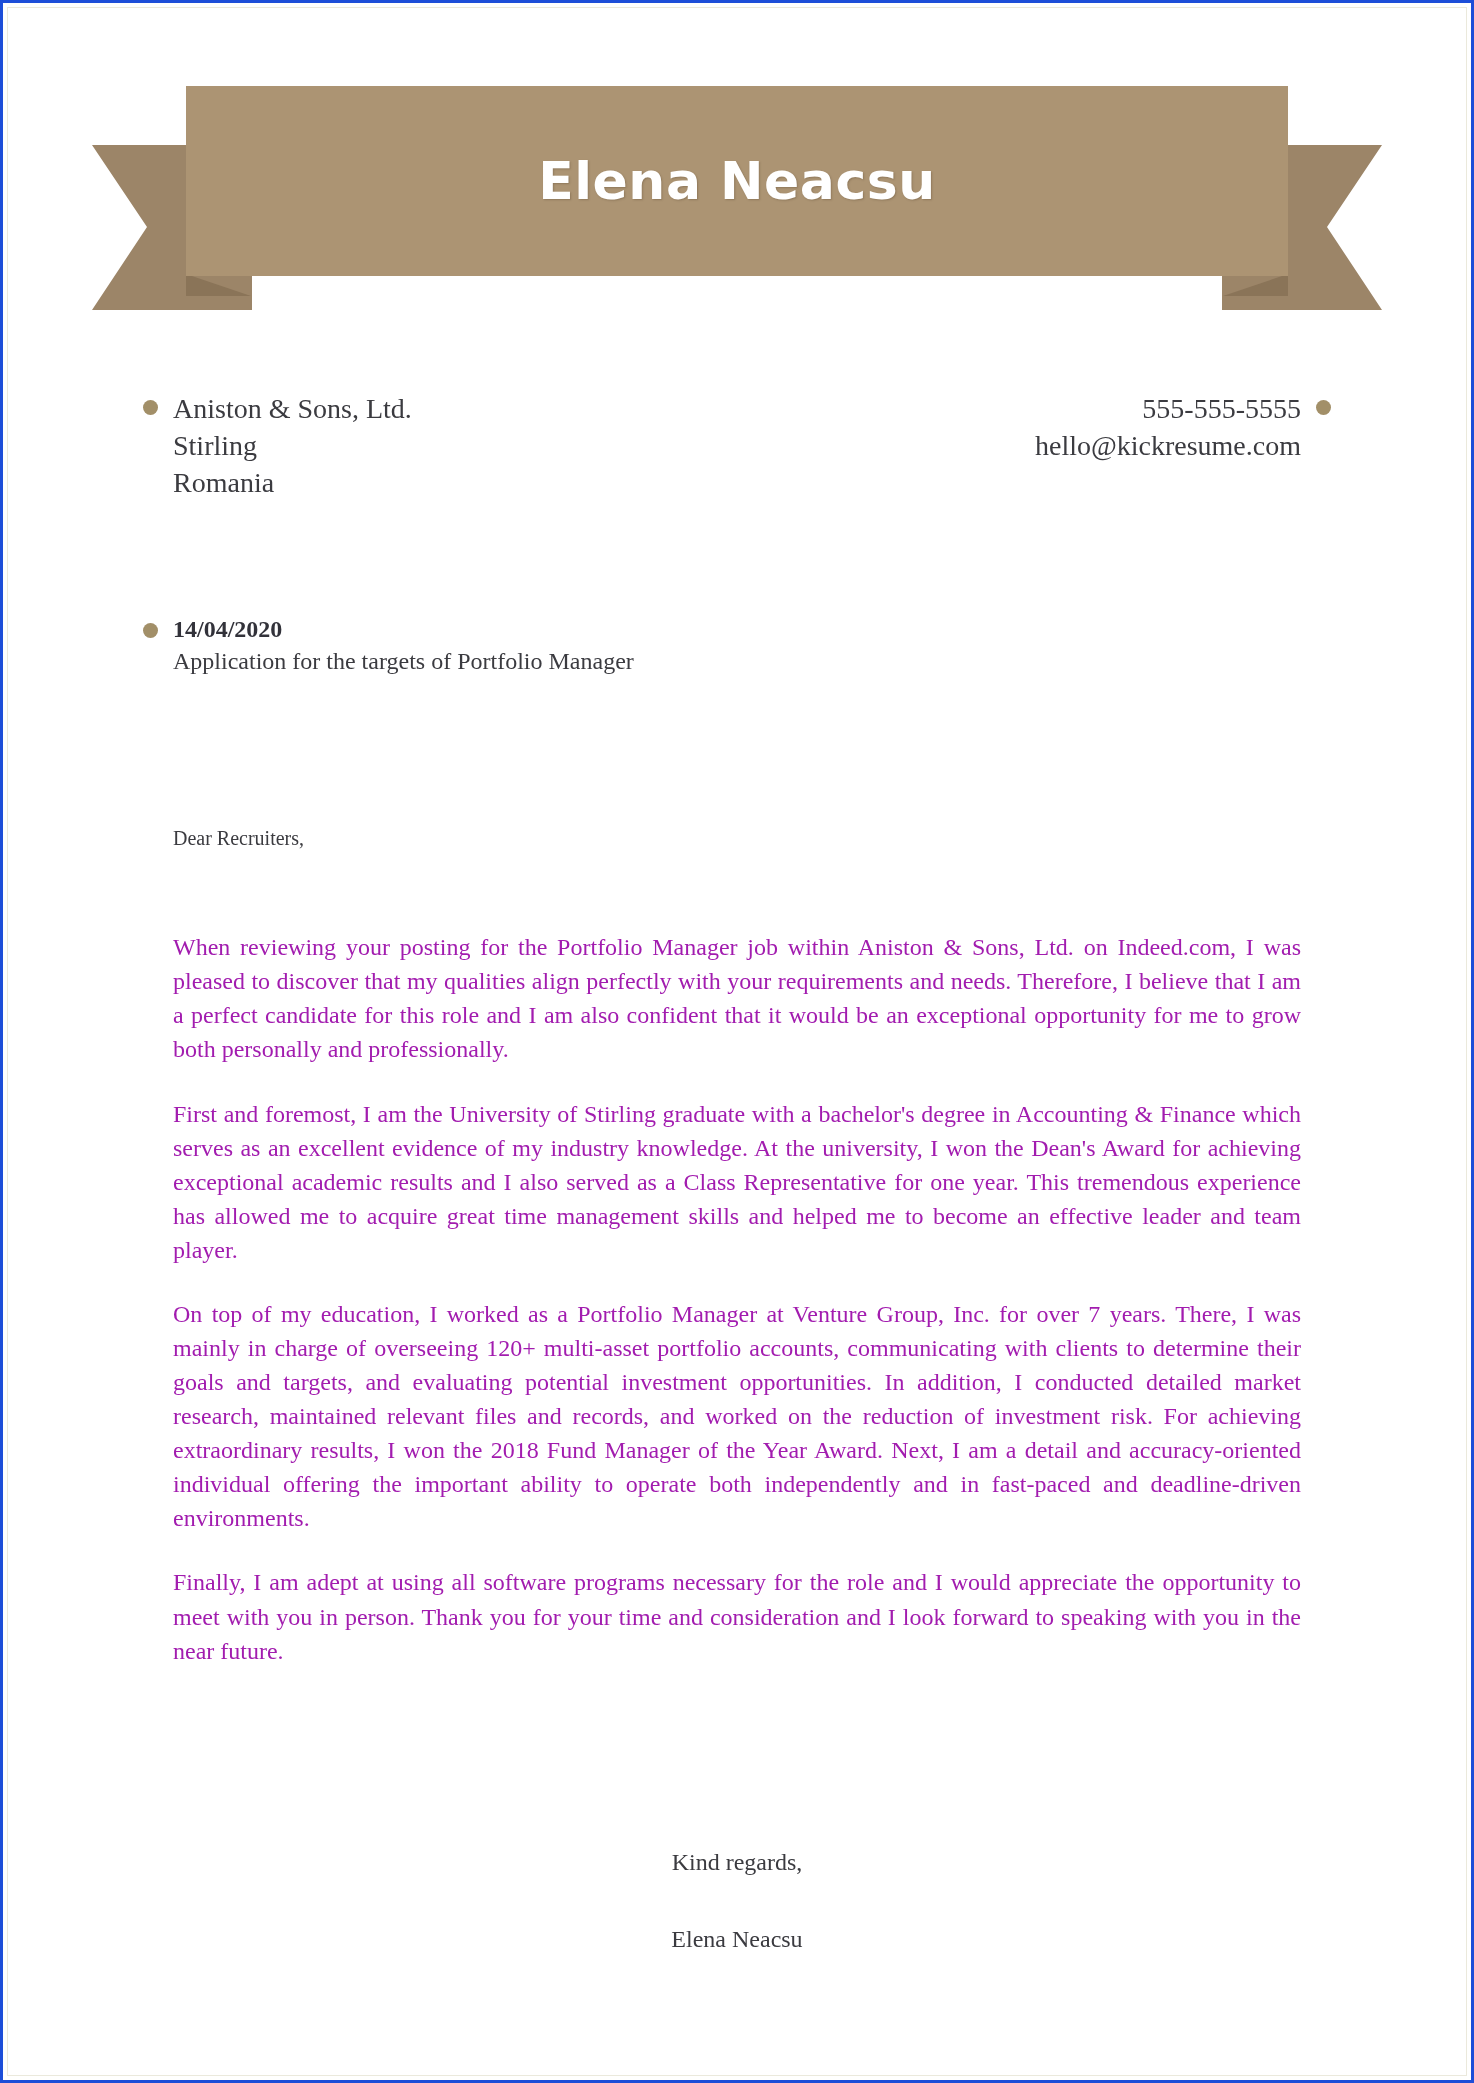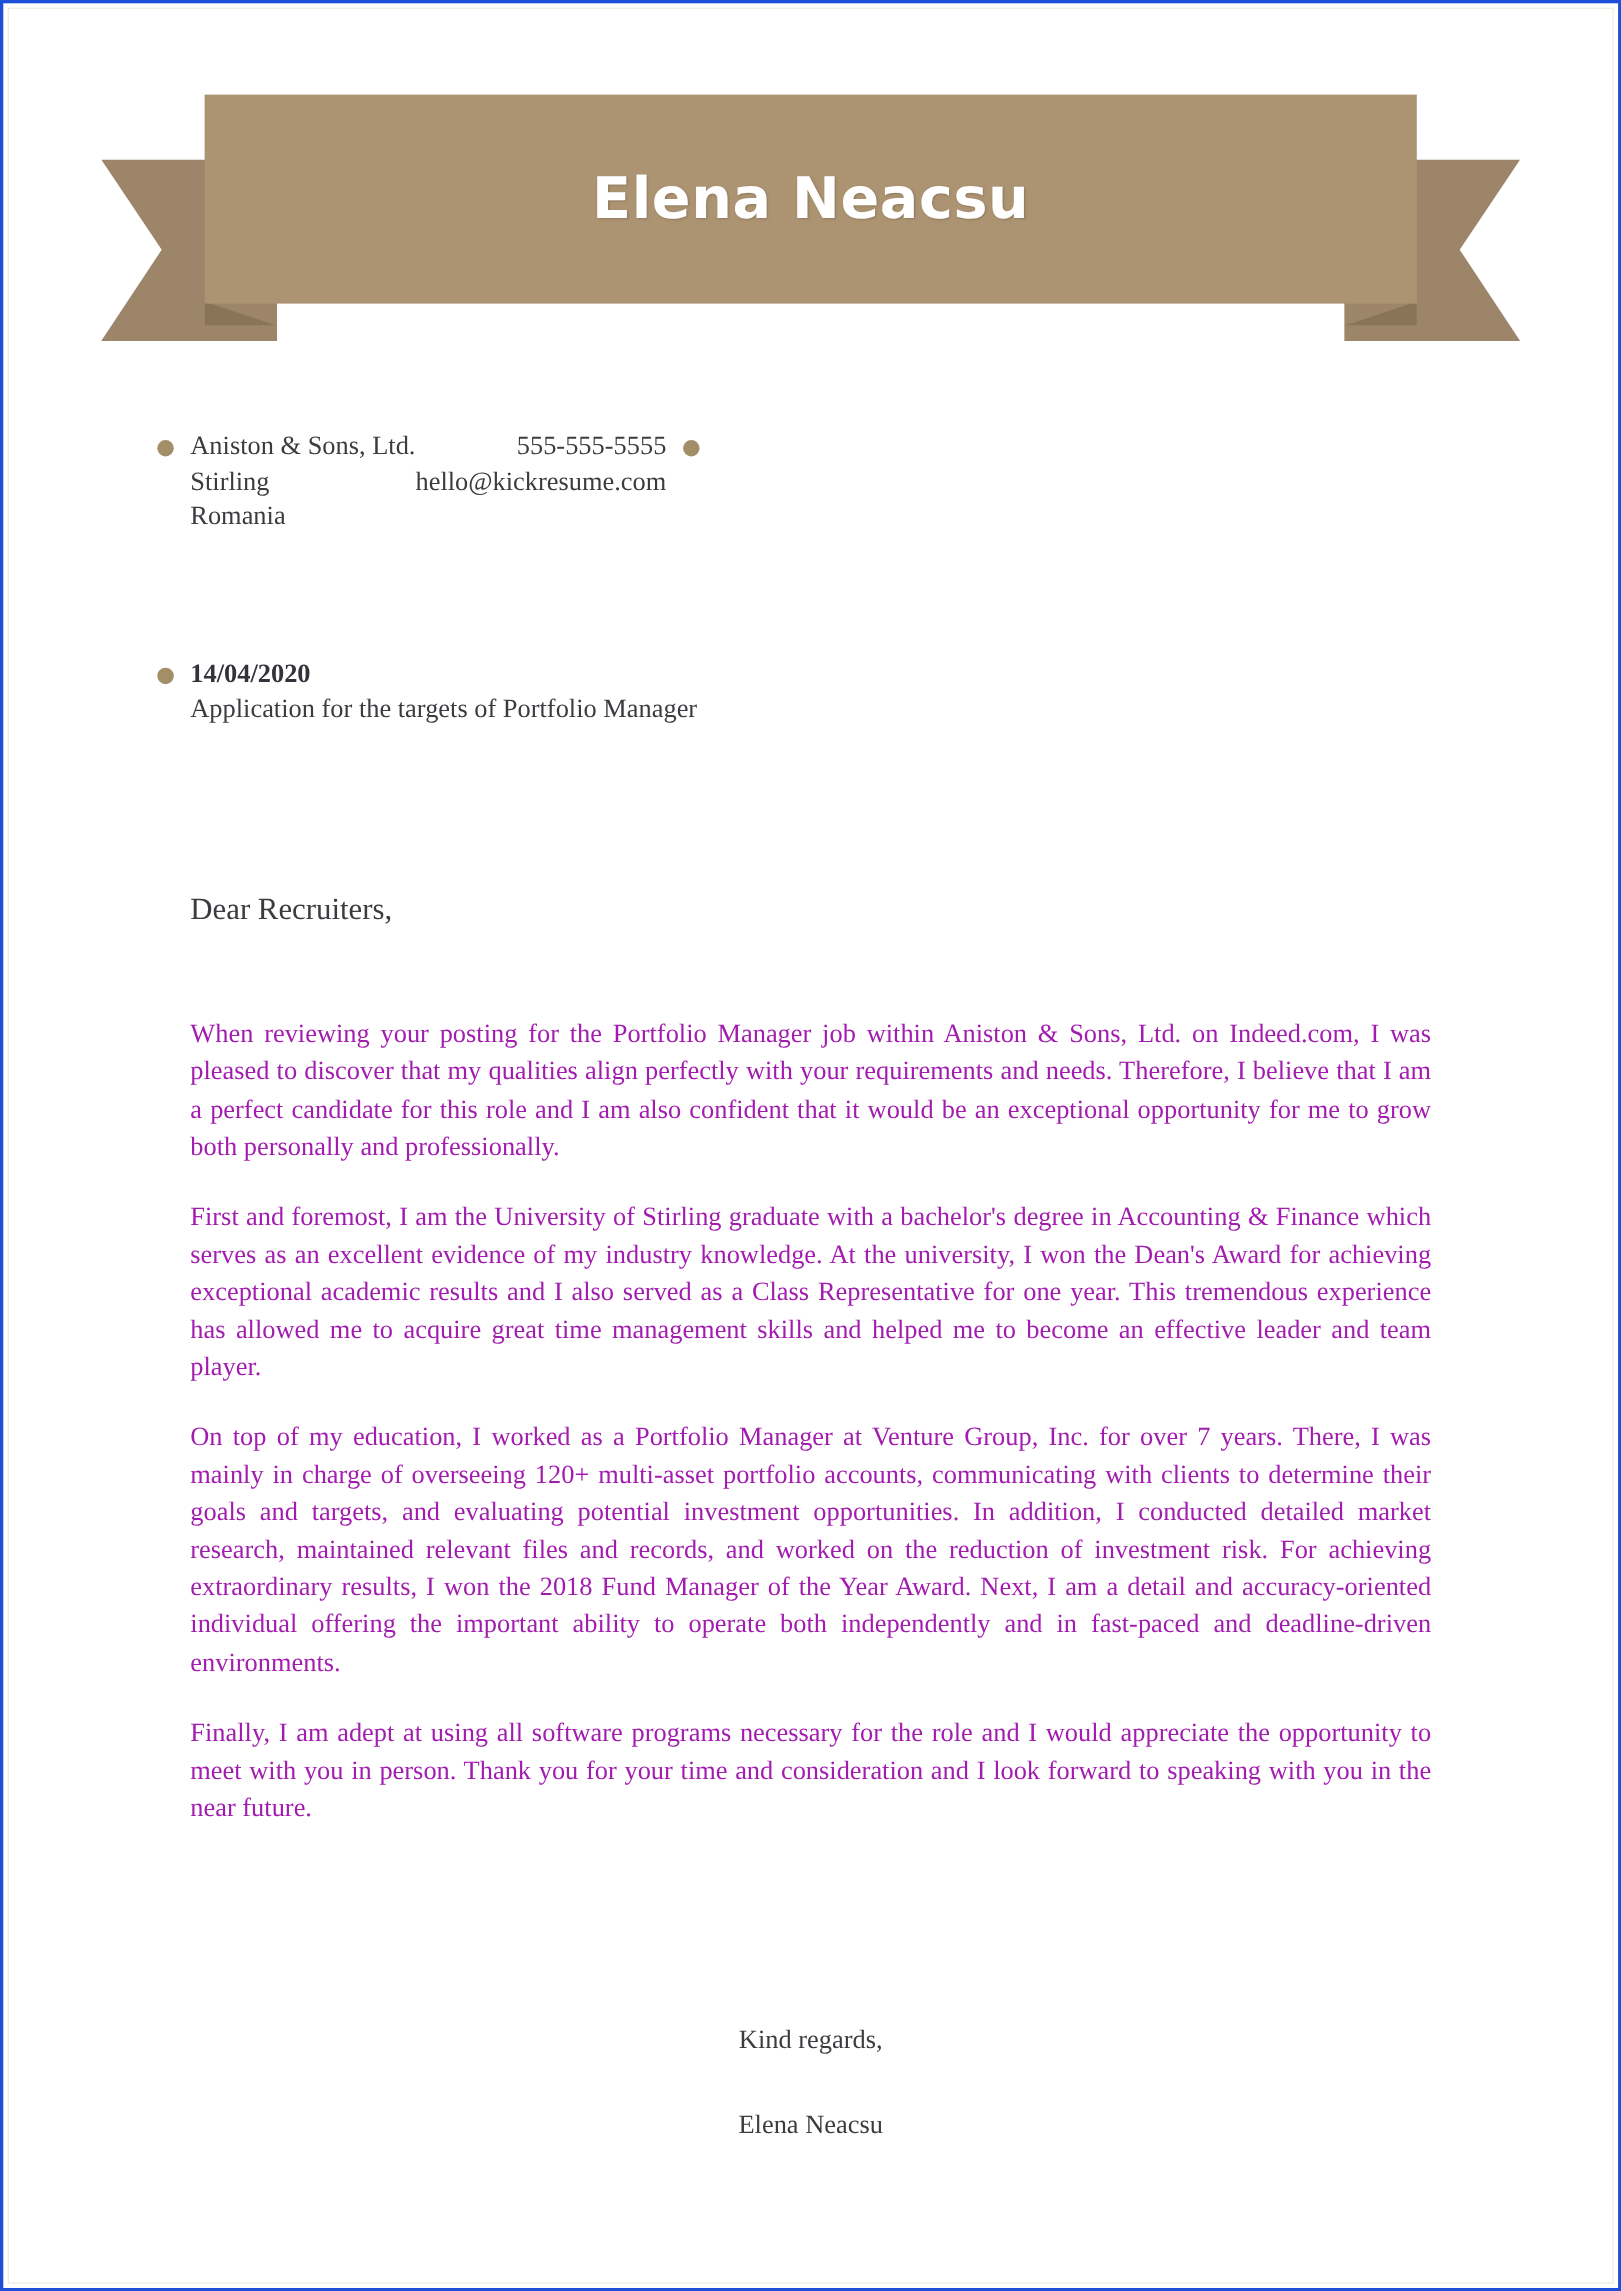--- a/index.html
+++ b/index.html
@@ -79,24 +79,24 @@
   }
 
   
   .letter {
     padding: 0 165px 0 165px;
     color: #3b3b40;
   }
 
   .meta-row {
     display: flex;
-    justify-content: flex-start;
+    justify-content: space-between;
     align-items: flex-start;
     margin-top: 125px;
-    font-size: 24px;
+    font-size: 28px;
     line-height: 1.32;
   }
   .meta-left  { position: relative; padding-left: 0; }
   .meta-right { position: relative; text-align: right; }
 
   .dot {
     display: inline-block;
     width: 15px;
     height: 15px;
     border-radius: 50%;
@@ -118,21 +118,21 @@
   .date-value {
     font-weight: bold;
     color: #32323a;
   }
   .subject-line {
     color: #3b3b40;
   }
 
   .salutation {
     margin-top: 150px;
-    font-size: 28px;
+    font-size: 20px;
   }
 
   .paragraphs {
     margin-top: 80px;
   }
   .paragraphs p {
     margin: 0 0 30px 0;
     font-size: 24px;
     line-height: 1.42;
     text-align: justify;

